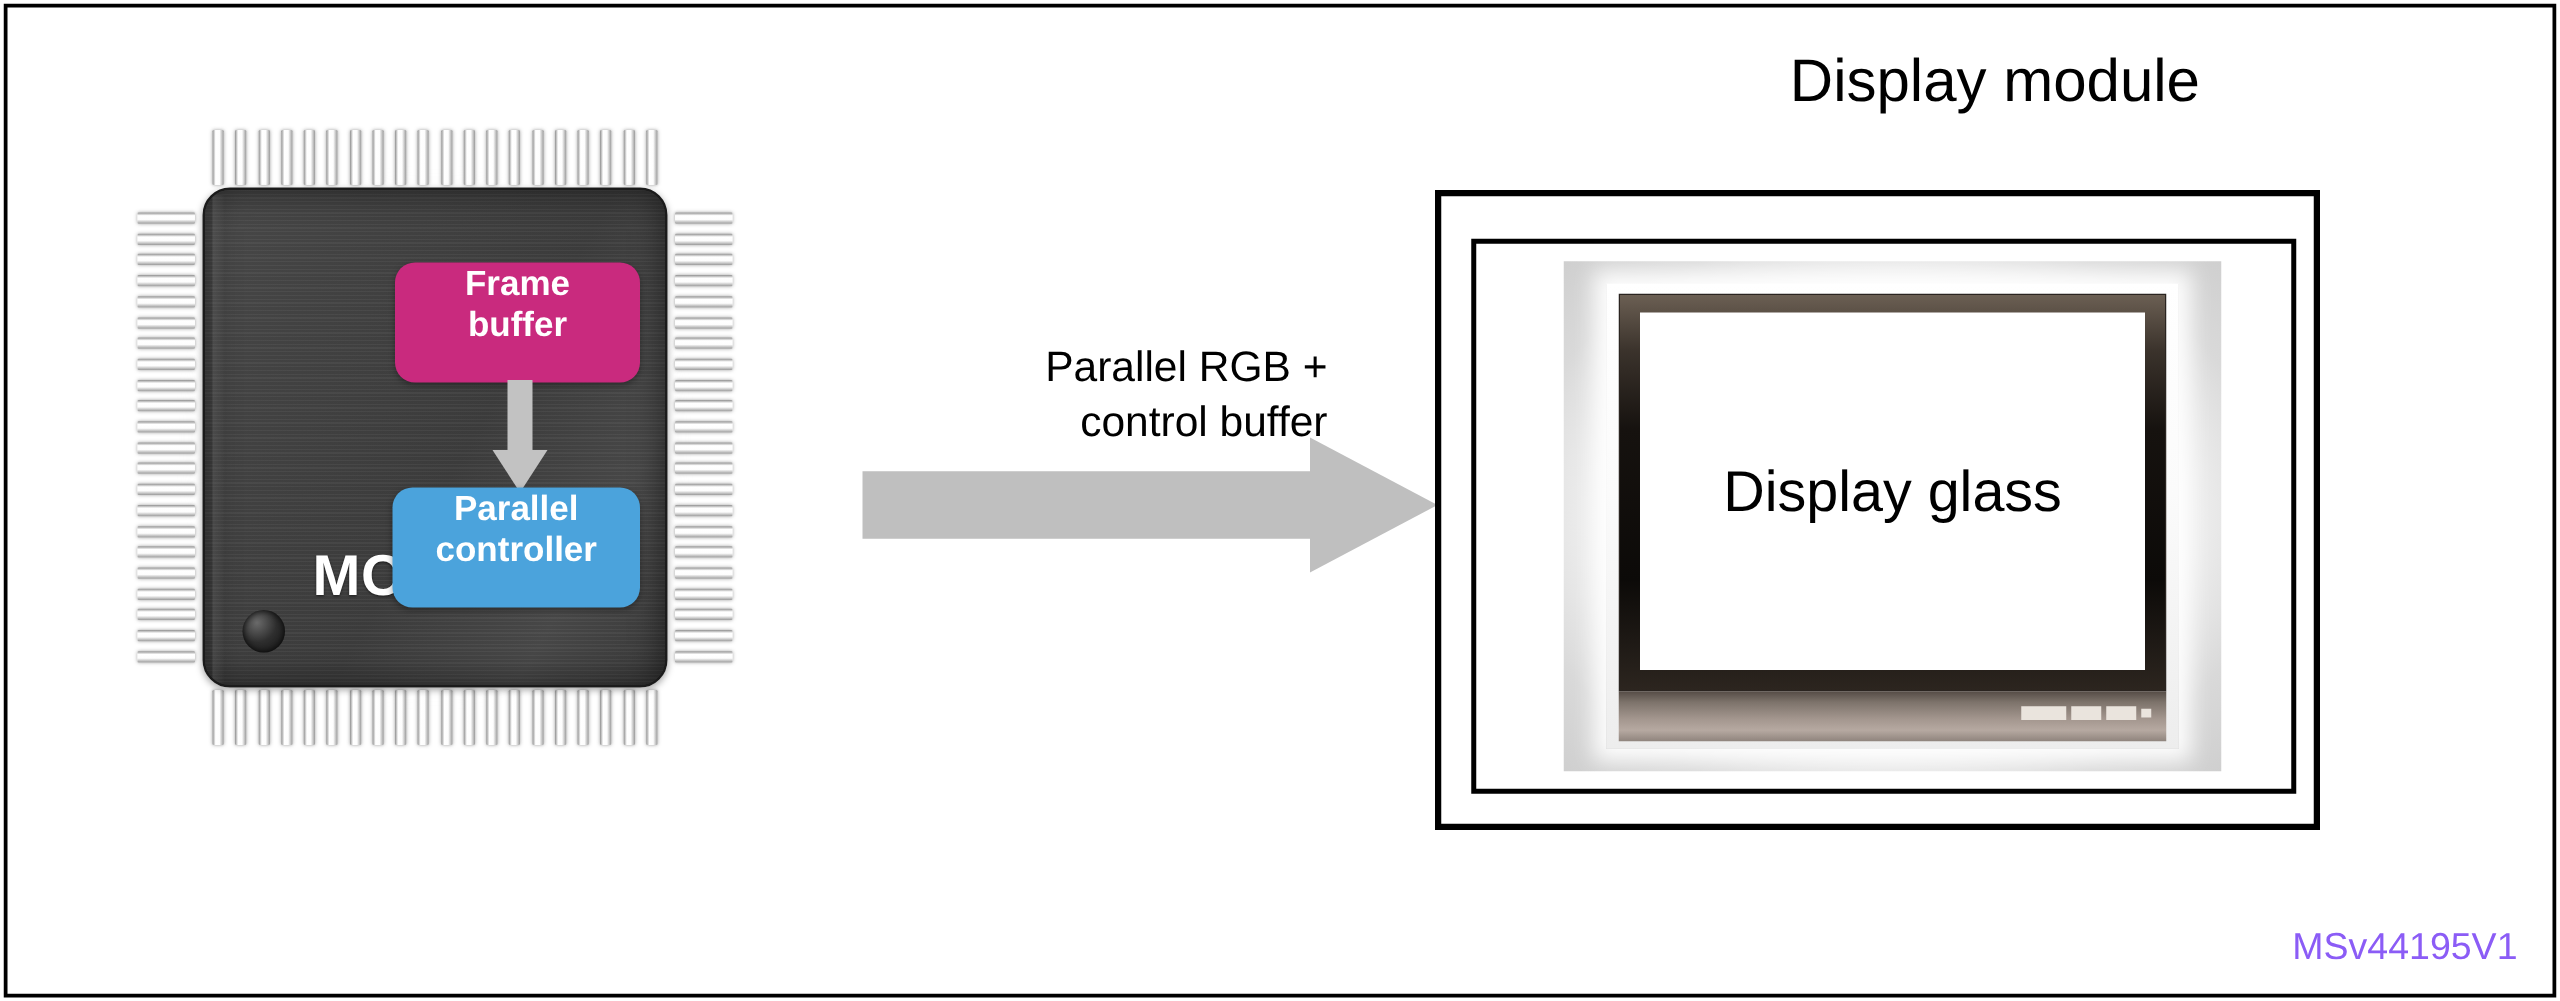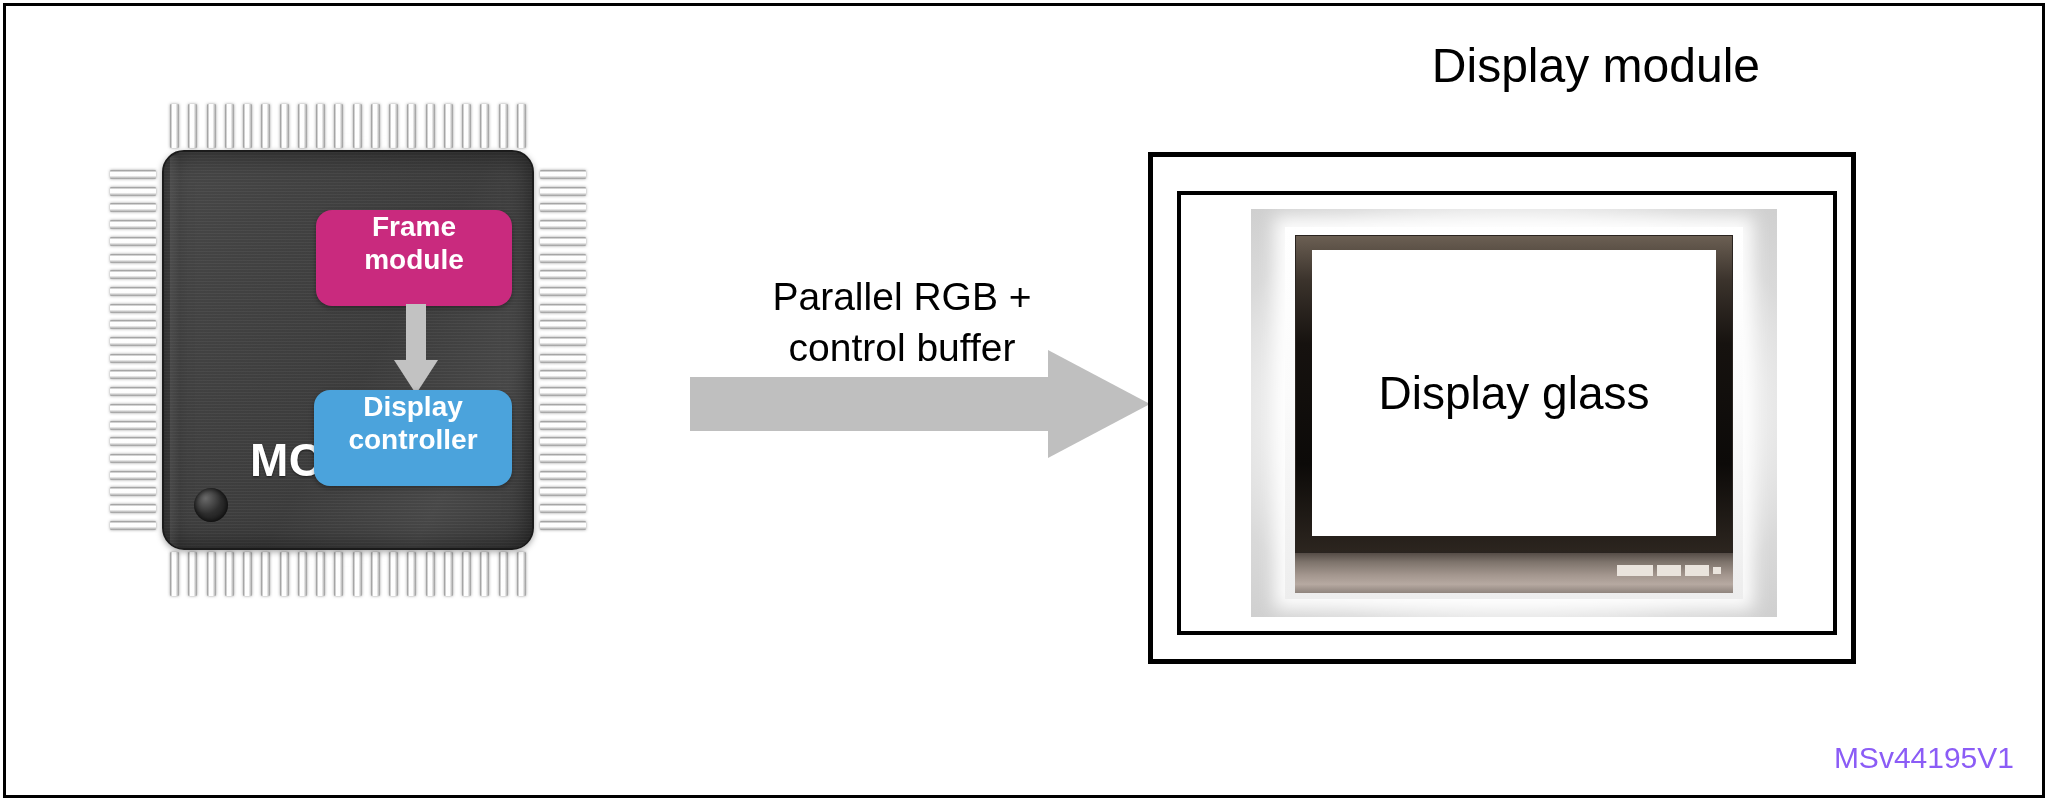--- a/index.html
+++ b/index.html
@@ -207,22 +207,22 @@
     border-bottom: 54px solid transparent;
     border-left: 102px solid #BFBFBF;
   }
 
   
   #signal-label {
     position: absolute;
     left: 742px;
     top: 272px;
     width: 320px;
-    text-align: center;
-    font-size: 39px;
+    text-align: right;
+    font-size: 34px;
     line-height: 1.30;
     color: #000000;
   }
   #signal-label .line { display: block; white-space: nowrap; }
 
   
   #display-module-title {
     position: absolute;
     left: 1160px;
     top: 38px;
@@ -444,32 +444,32 @@
 
     <div class="chip-body">
 
       <div class="pin1-dot"></div>
 
       <div class="mcu-label">MCU</div>
 
       <div class="blk" id="frame-buffer-block">
         <div>
           <span>Frame</span><br>
-          <span>module</span>
+          <span>buffer</span>
         </div>
       </div>
 
       <div class="down-arrow">
         <div class="shaft"></div>
         <div class="head"></div>
       </div>
 
       <div class="blk" id="display-controller-block">
         <div>
-          <span>Display</span><br>
+          <span>Parallel</span><br>
           <span>controller</span>
         </div>
       </div>
 
     </div>
   </div>
 
   <div id="signal-label">
     <span class="line">Parallel RGB +</span>
     <span class="line">control buffer</span>

